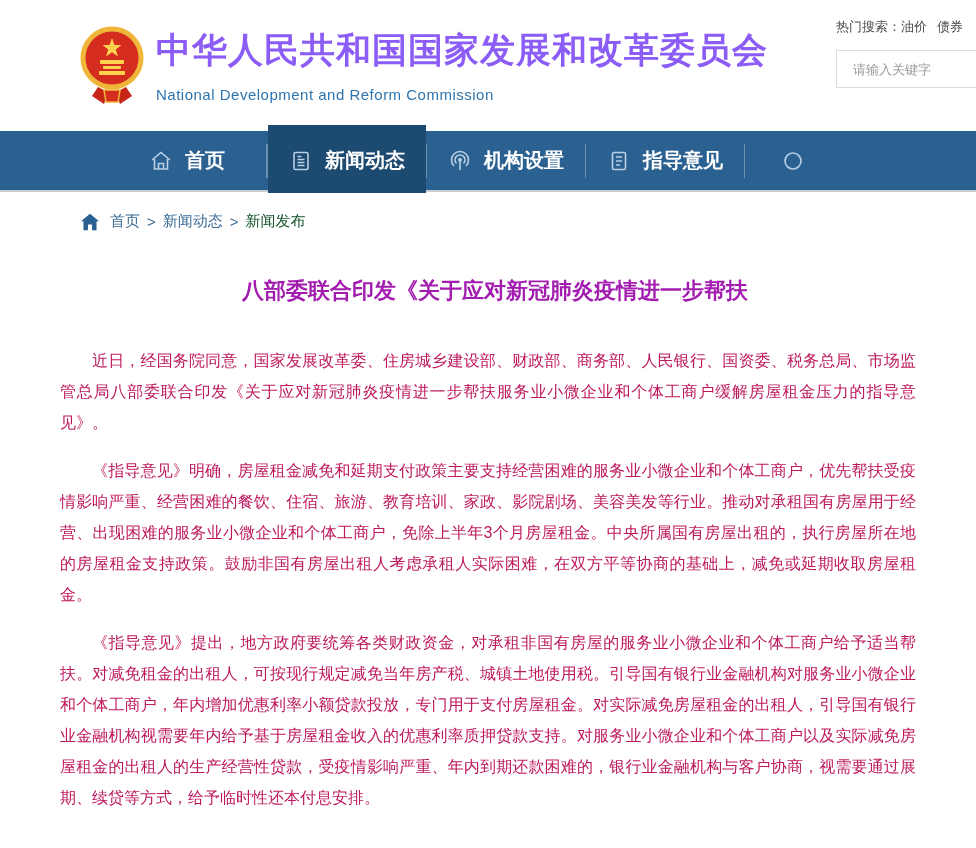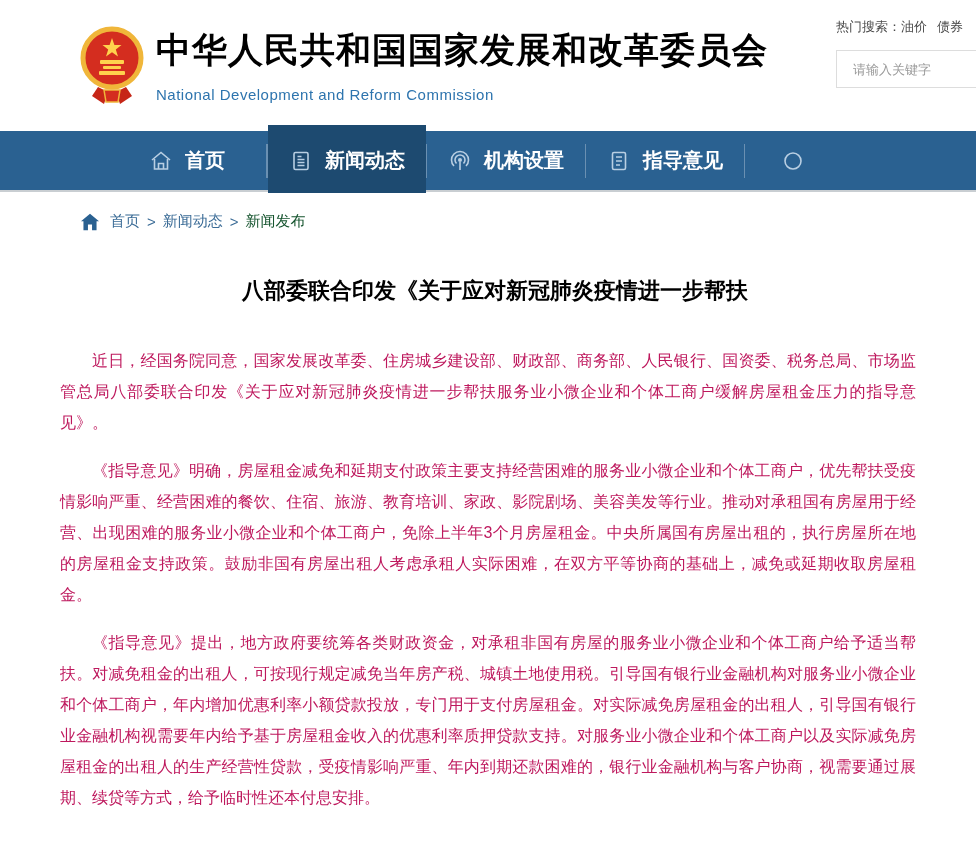--- a/index.html
+++ b/index.html
@@ -3,21 +3,21 @@
 <meta charset="utf-8">
 <style>
   * { margin:0; padding:0; box-sizing:border-box; }
   html,body { width:976px; height:848px; overflow:hidden; background:#ffffff;
     font-family:"Liberation Sans","DejaVu Sans",sans-serif; }
 
   
   .header { position:relative; width:976px; height:131px; background:#ffffff; }
   .logo-wrap { position:absolute; left:80px; top:26px; width:64px; height:82px; cursor:pointer; }
   .titles { position:absolute; left:156px; top:30px; }
-  .title-zh { font-size:35px; font-weight:bold; color:#000000; letter-spacing:1px; line-height:40px; }
+  .title-zh { font-size:35px; font-weight:bold; color:#8b5cf6; letter-spacing:1px; line-height:40px; }
   .title-en { font-size:15px; color:#2d74ae; letter-spacing:0.5px; line-height:30px; margin-top:10px; }
 
   .hot-search { position:absolute; left:836px; top:18px; width:220px; white-space:nowrap;
     font-size:13px; color:#4a4a4a; }
   .hot-search .term { margin-left:10px; cursor:pointer;text-align:center; }
   .search-box { position:absolute; left:836px; top:50px; width:200px; height:38px; }
   .search-box input { width:100%; height:100%; border:1px solid #dddddd; background:#ffffff;
     padding-left:16px; font-size:13px; color:#333; outline:none;
     font-family:"Liberation Sans","DejaVu Sans",sans-serif; }
   .search-box input::placeholder { color:#9a9a9a; }
@@ -37,21 +37,21 @@
   
   .breadcrumb { position:absolute; left:80px; top:212px; display:flex; align-items:center;
     font-size:15px; color:#3a6b96; }
   .crumb-home { width:20px; height:18px; margin-right:10px; display:inline-flex; }
   .crumb-sep { margin:0 7px; color:#3a6b96; }
   .crumb-link { cursor:pointer; }
   .crumb-current { font-weight:normal; color:#14532d; }
 
   
   .article { position:absolute; left:0; top:252px; width:976px; }
-  .article-title { text-align:center; color:#000000; font-size:22px; font-weight:600;
+  .article-title { text-align:center; color:#a21caf; font-size:22px; font-weight:600;
     line-height:49px; padding:14px 76px 0 90px; }
   .article-body { padding:30px 60px 0 60px; }
   .article-body p { font-size:16px; color:#be185d; line-height:31px; text-align:justify;
     text-indent:2em; margin-bottom:17px; }
 </style>
 </head>
 <body>
 
 <div class="header">
 

